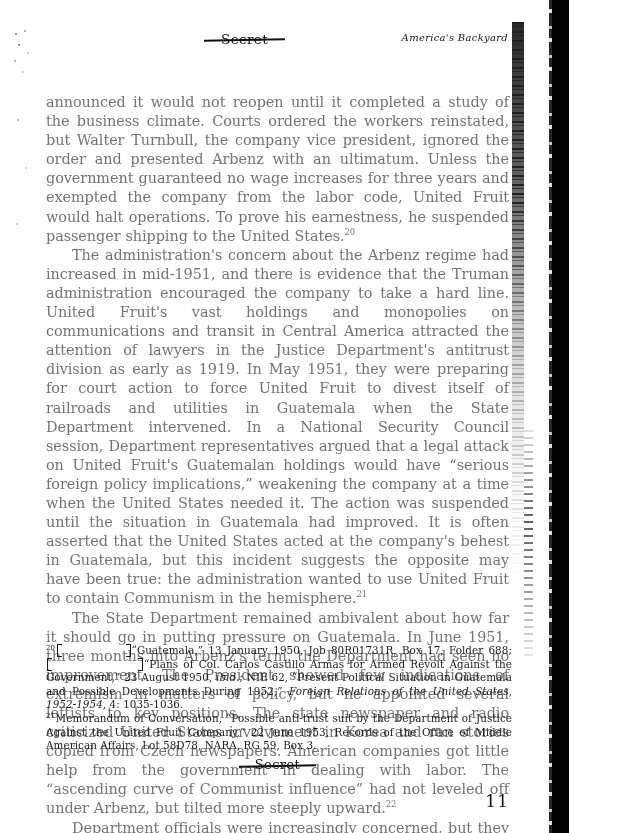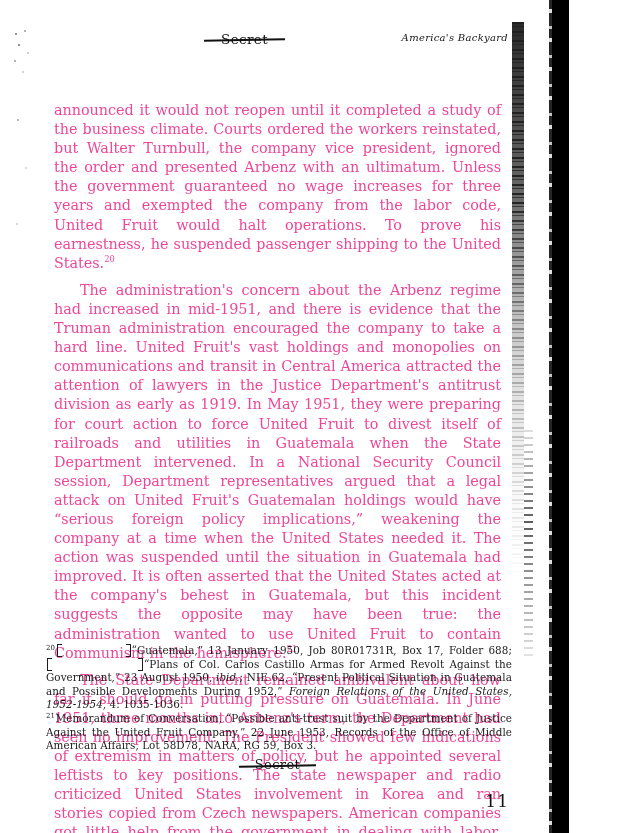--- a/index.html
+++ b/index.html
@@ -135,28 +135,28 @@
   }
 
   
   .body-col {
     position: absolute;
     top: 93px;
     left: 46px;
     width: 463px;
   }
   .para {
-    margin: 8px;
+    margin: 0;
     text-align: justify;
     text-justify: inter-word;
     font-size: 14.4px;
     line-height: 19.1px;
     letter-spacing: -0.05px;
     word-spacing: .4px;
-    color: #ec4899;
+    color: #737373;
   }
   .para + .para { text-indent: 26px; }
   .para sup {
     font-size: 8.4px;
     vertical-align: super;
     line-height: 0;
   }
 
   
   .footnotes {

